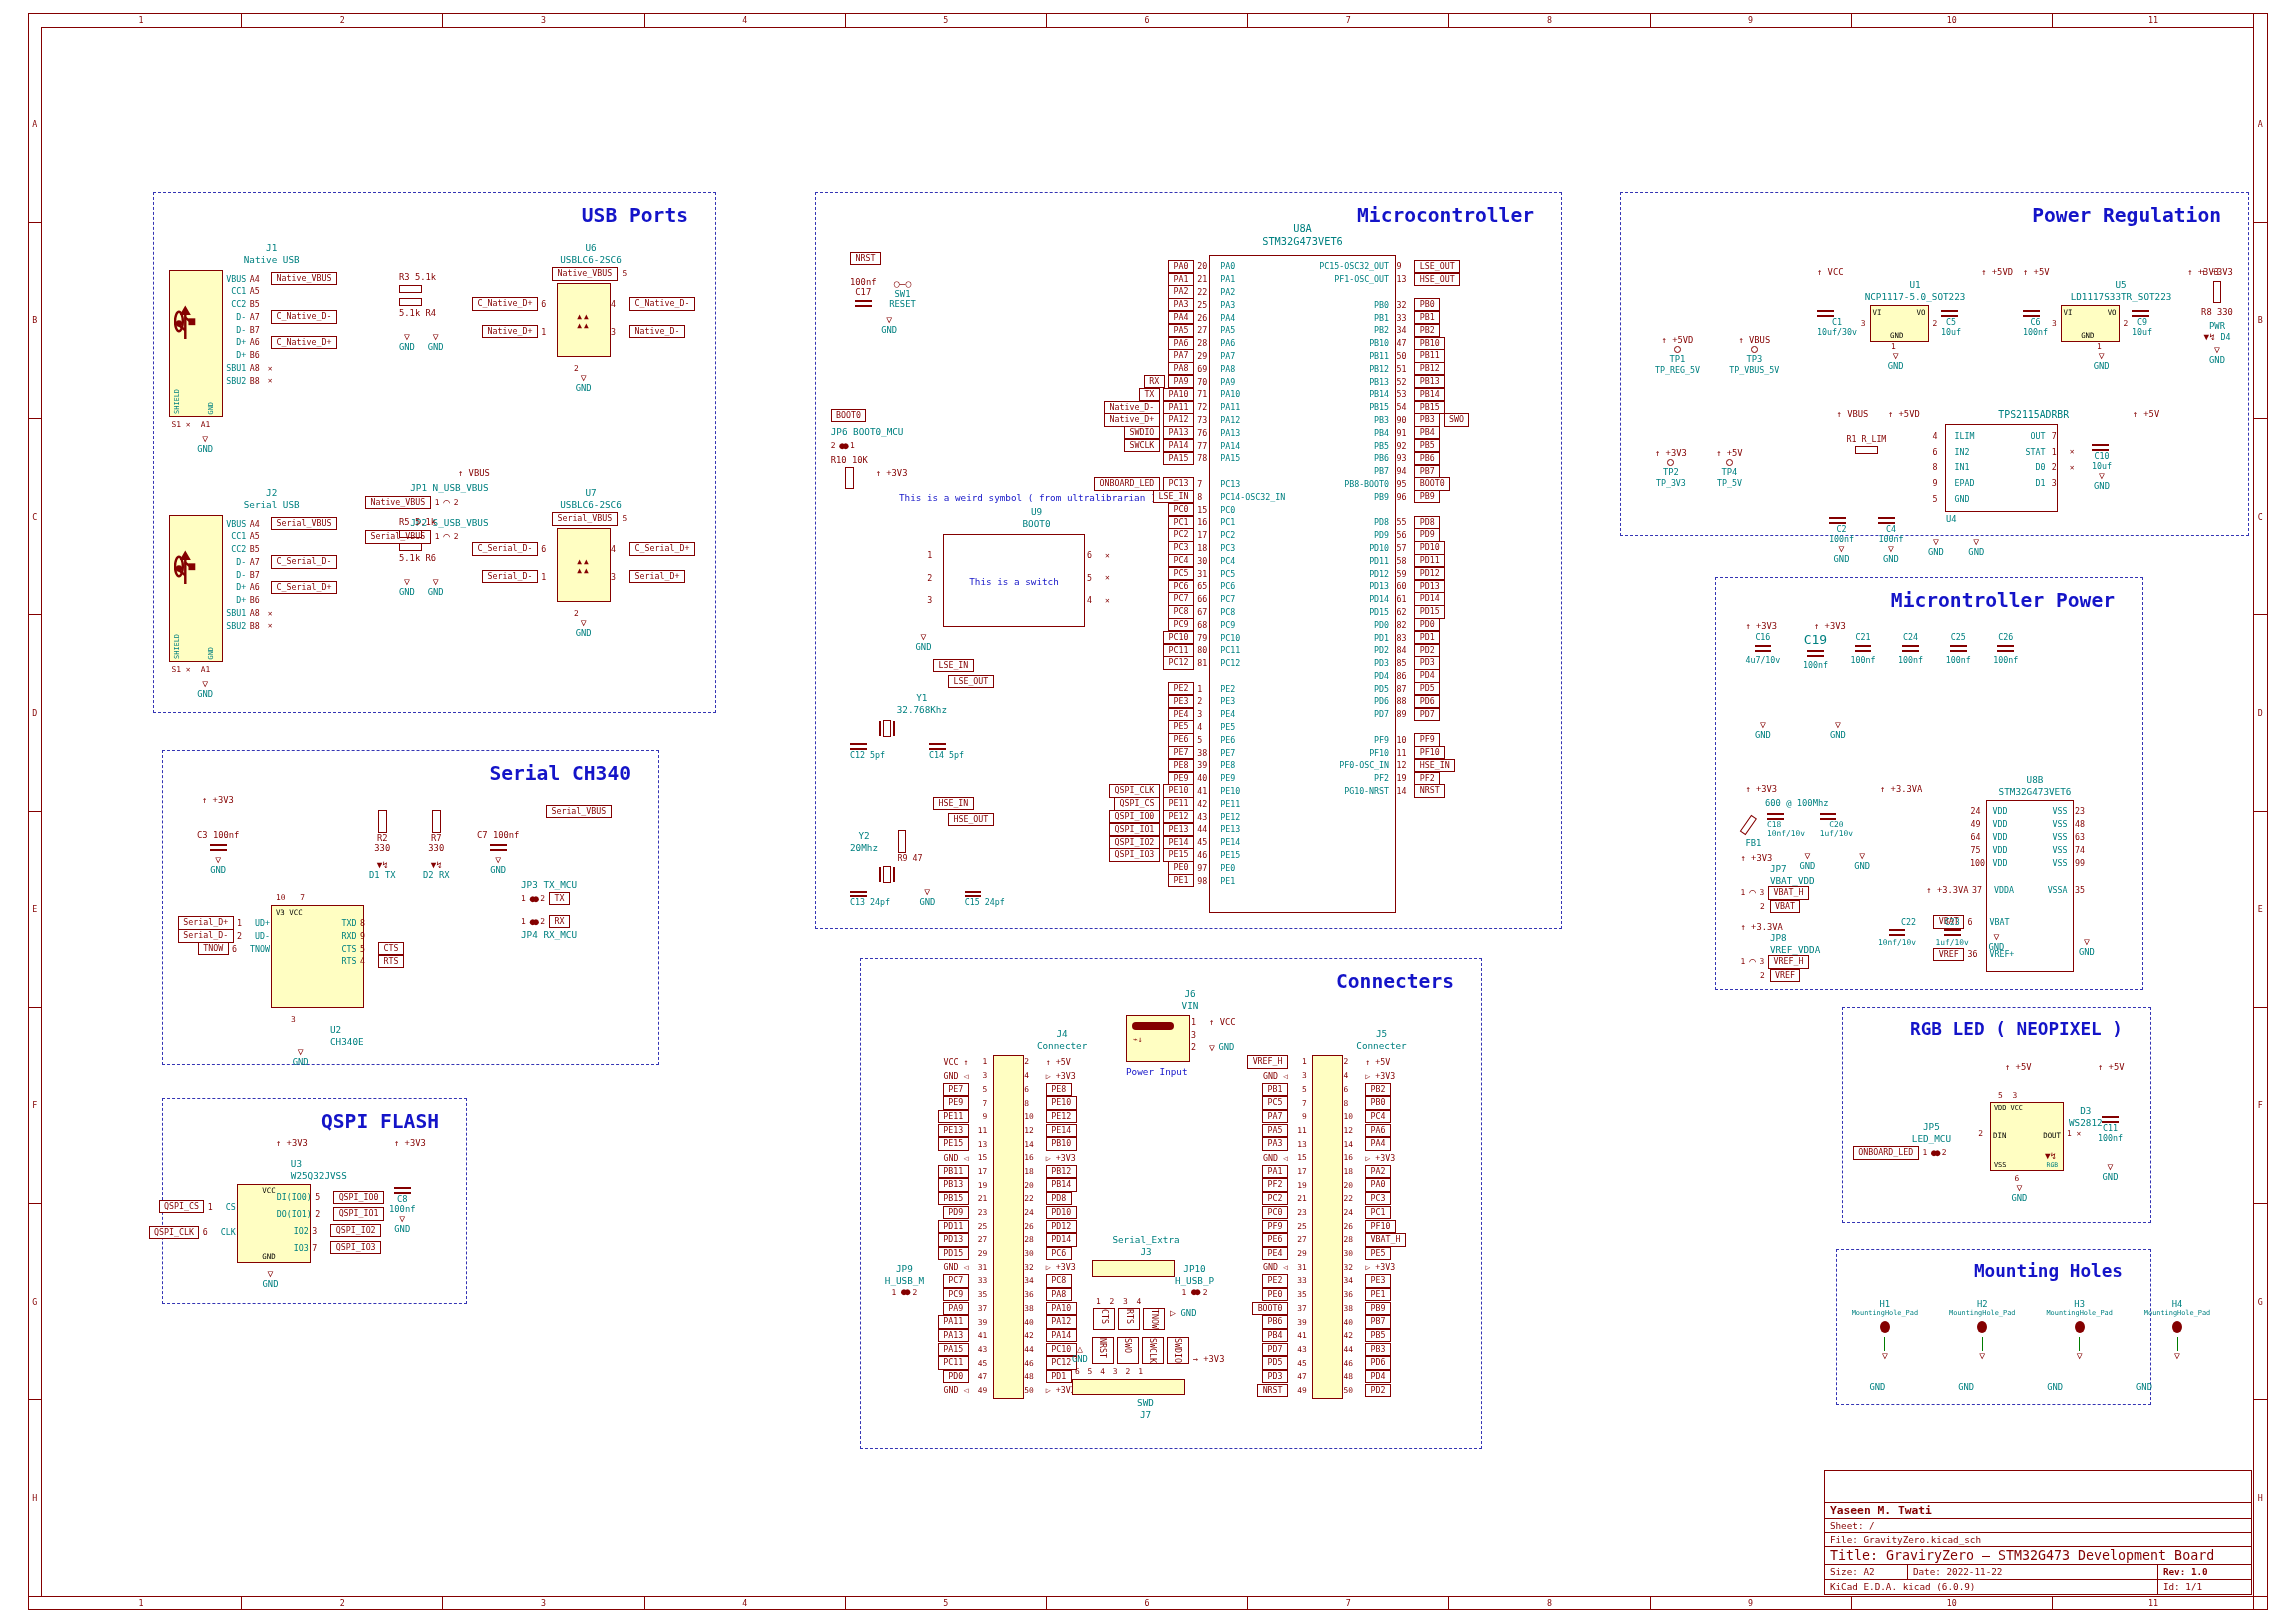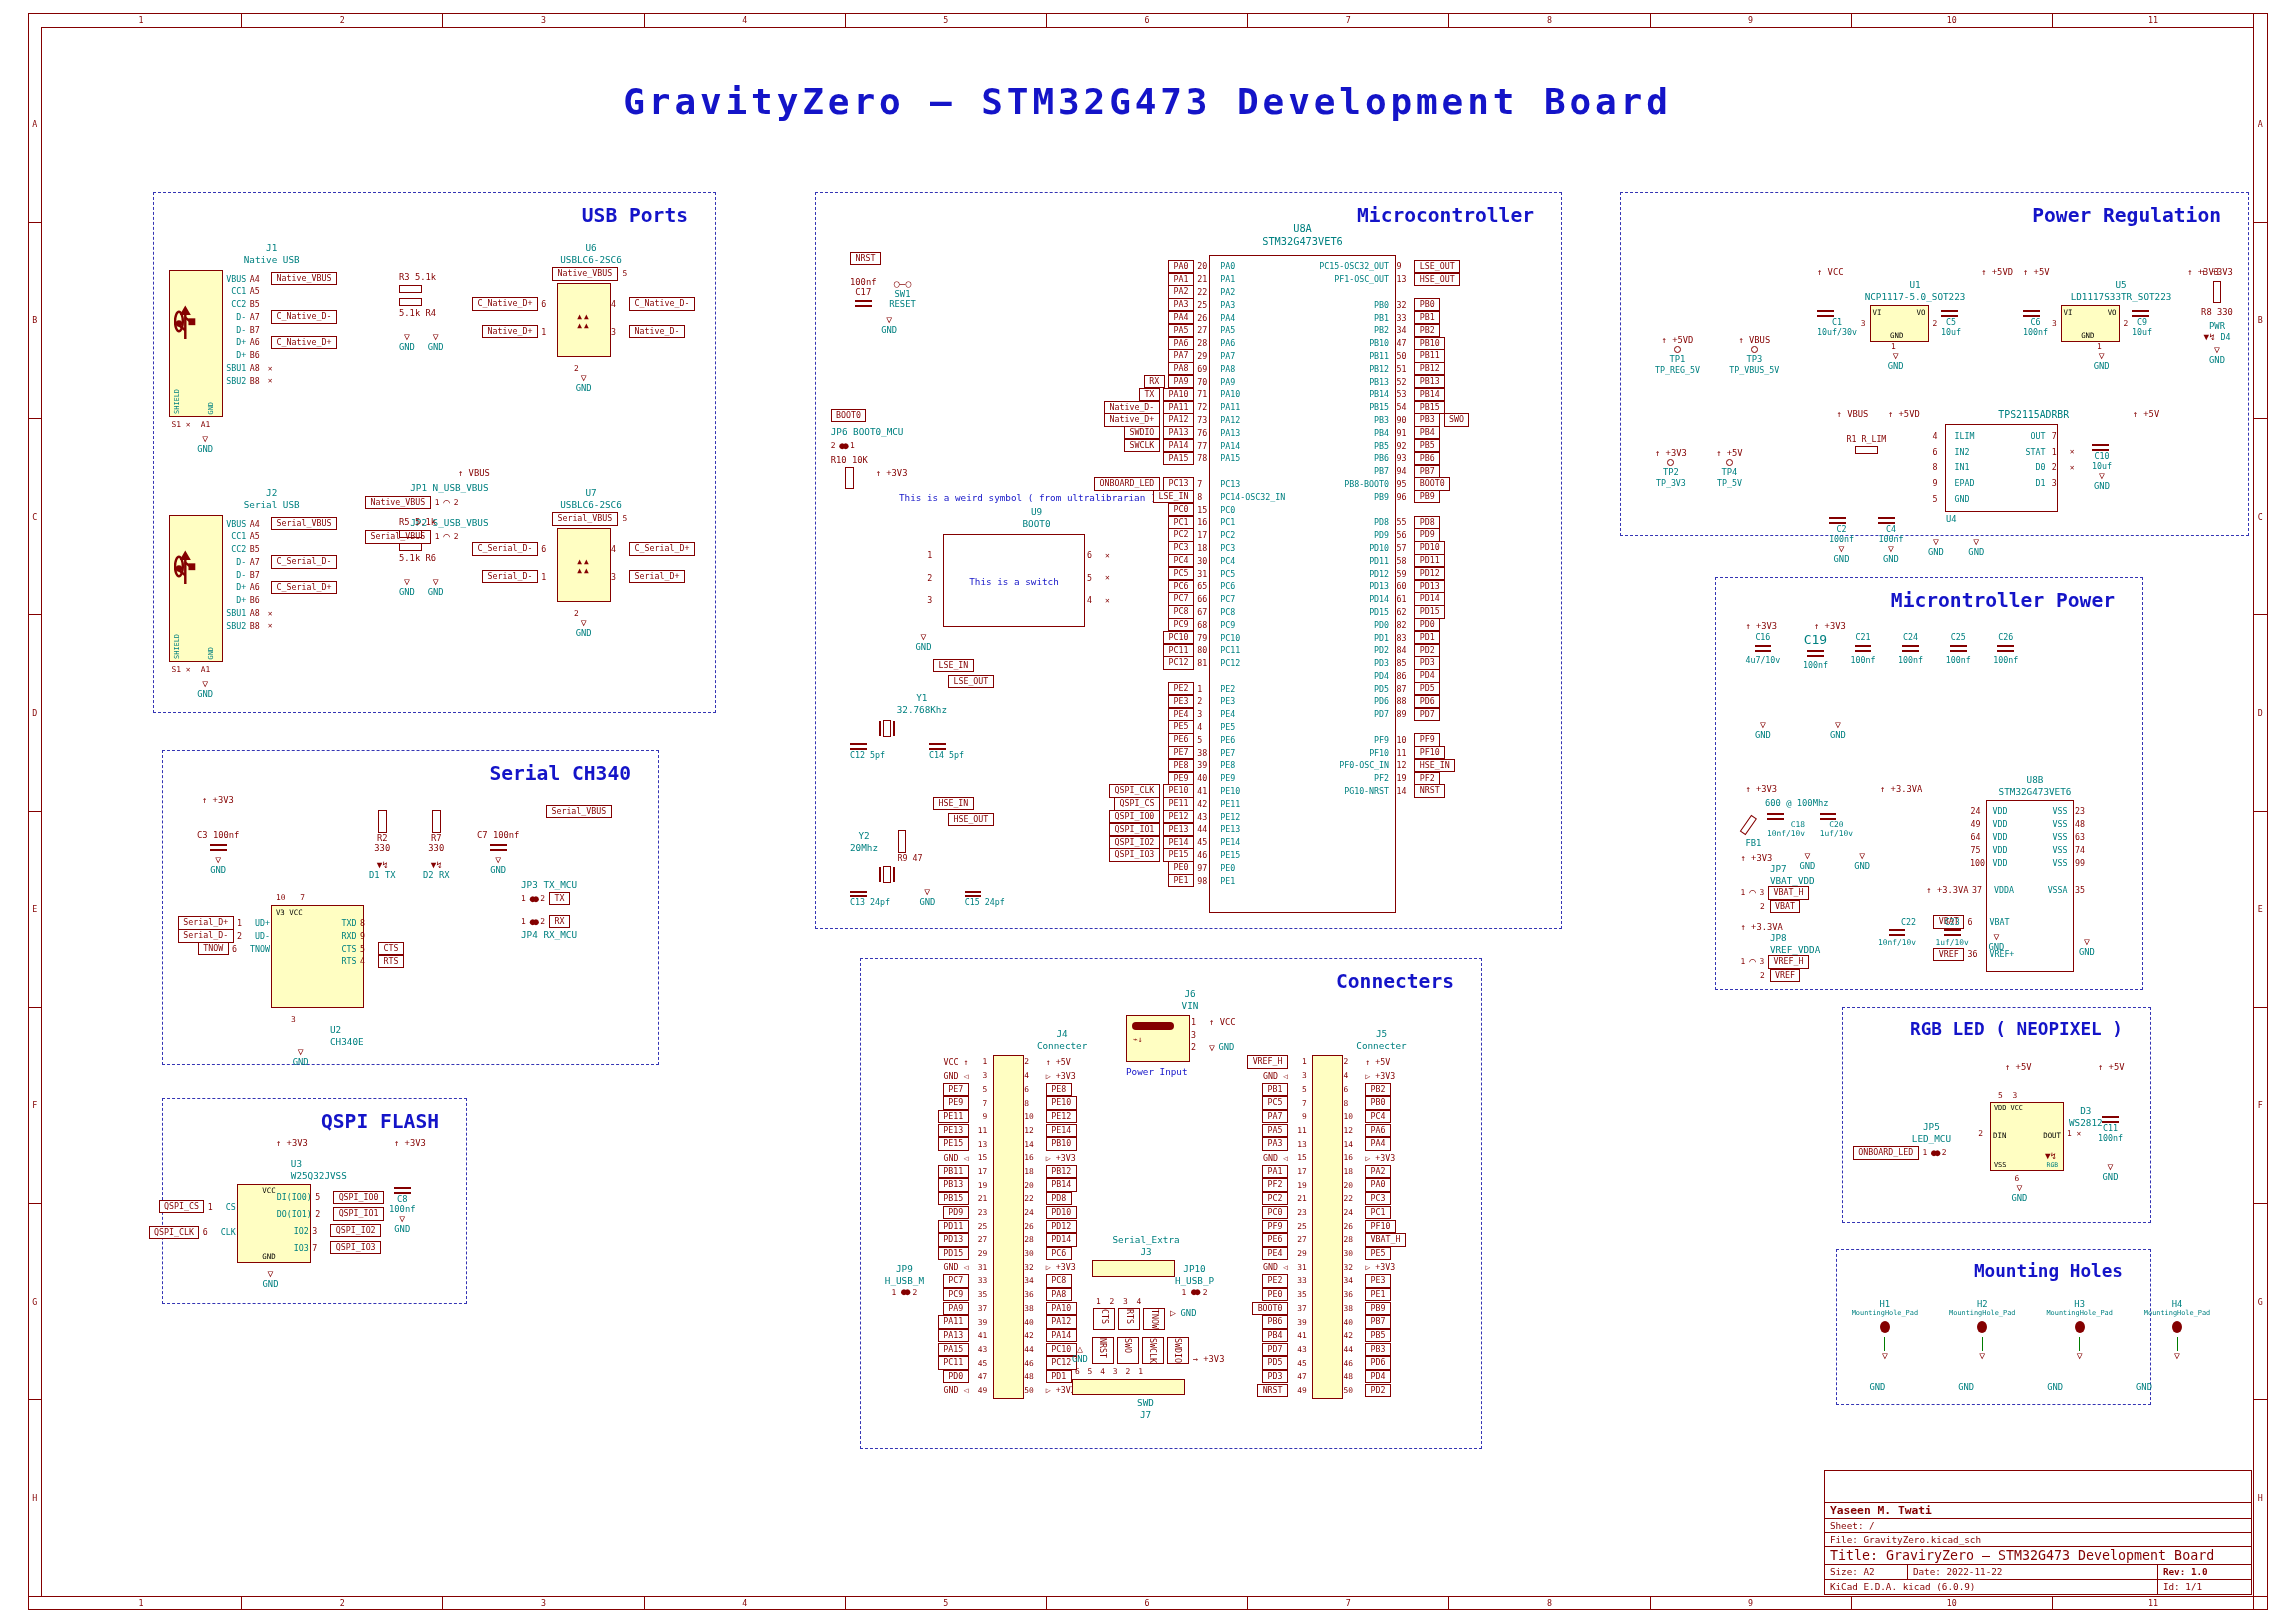--- a/index.html
+++ b/index.html
@@ -103,21 +103,20 @@
       <span>A</span>
       <span>B</span>
       <span>C</span>
       <span>D</span>
       <span>E</span>
       <span>F</span>
       <span>G</span>
       <span>H</span>
     </div>
 
- <div class="maintitle">GravityZero — STM32G473 Development Board</div>
 
  <div class="block" style="left:153px;top:192px;width:563px;height:521px">
   <div class="btitle">USB Ports</div>
   <div class="g" style="left:14.7px;top:49px;width:206px">
    <div class="ref"><span>J1</span><br><span>Native USB</span></div>
    <div style="position:relative;height:162px">
     <div class="cbox" style="left:0;top:4.9px;width:54px;height:147px">
      <svg width="22.6" height="41" viewBox="0 0 46 84" style="position:absolute;left:3.9px;top:29.4px">
               <g stroke="#840000" stroke-width="5" fill="none">
                 <ellipse cx="10" cy="42" rx="8" ry="20"></ellipse>
@@ -2141,21 +2140,21 @@
    <span style="text-align:center"><span class="gsym">▽</span><div class="glab">GND</div></span>
   </div>
   <div class="g" style="left:29.4px;top:206px;width:177px">
    <div style="display:flex;justify-content:space-between">
           <span class="pwr">↑ <span>+3V3</span></span>
           <span class="pwr">↑ <span>+3.3VA</span></span>
         </div>
    <div class="tl" style="font-size:8.8px;margin:3.9px 0 0 19.6px">600 @ 100Mhz</div>
    <div style="display:flex;align-items:center;gap:14.7px;margin-top:4.9px">
     <div class="fer"></div>
-    <div style="text-align:right">
+    <div style="text-align:left">
             <div class="cap"></div>
             <div class="tl" style="font-size:7.9px"><span>C18</span><br><span>10nf/10v</span></div>
           </div>
     <div style="text-align:center">
             <div class="cap"></div>
             <div class="tl" style="font-size:7.9px"><span>C20</span><br><span>1uf/10v</span></div>
           </div>
    </div>
    <div class="tl" style="font-size:8.8px">FB1</div>
    <div style="display:flex;gap:39px;margin:2.9px 0 0 54px">

